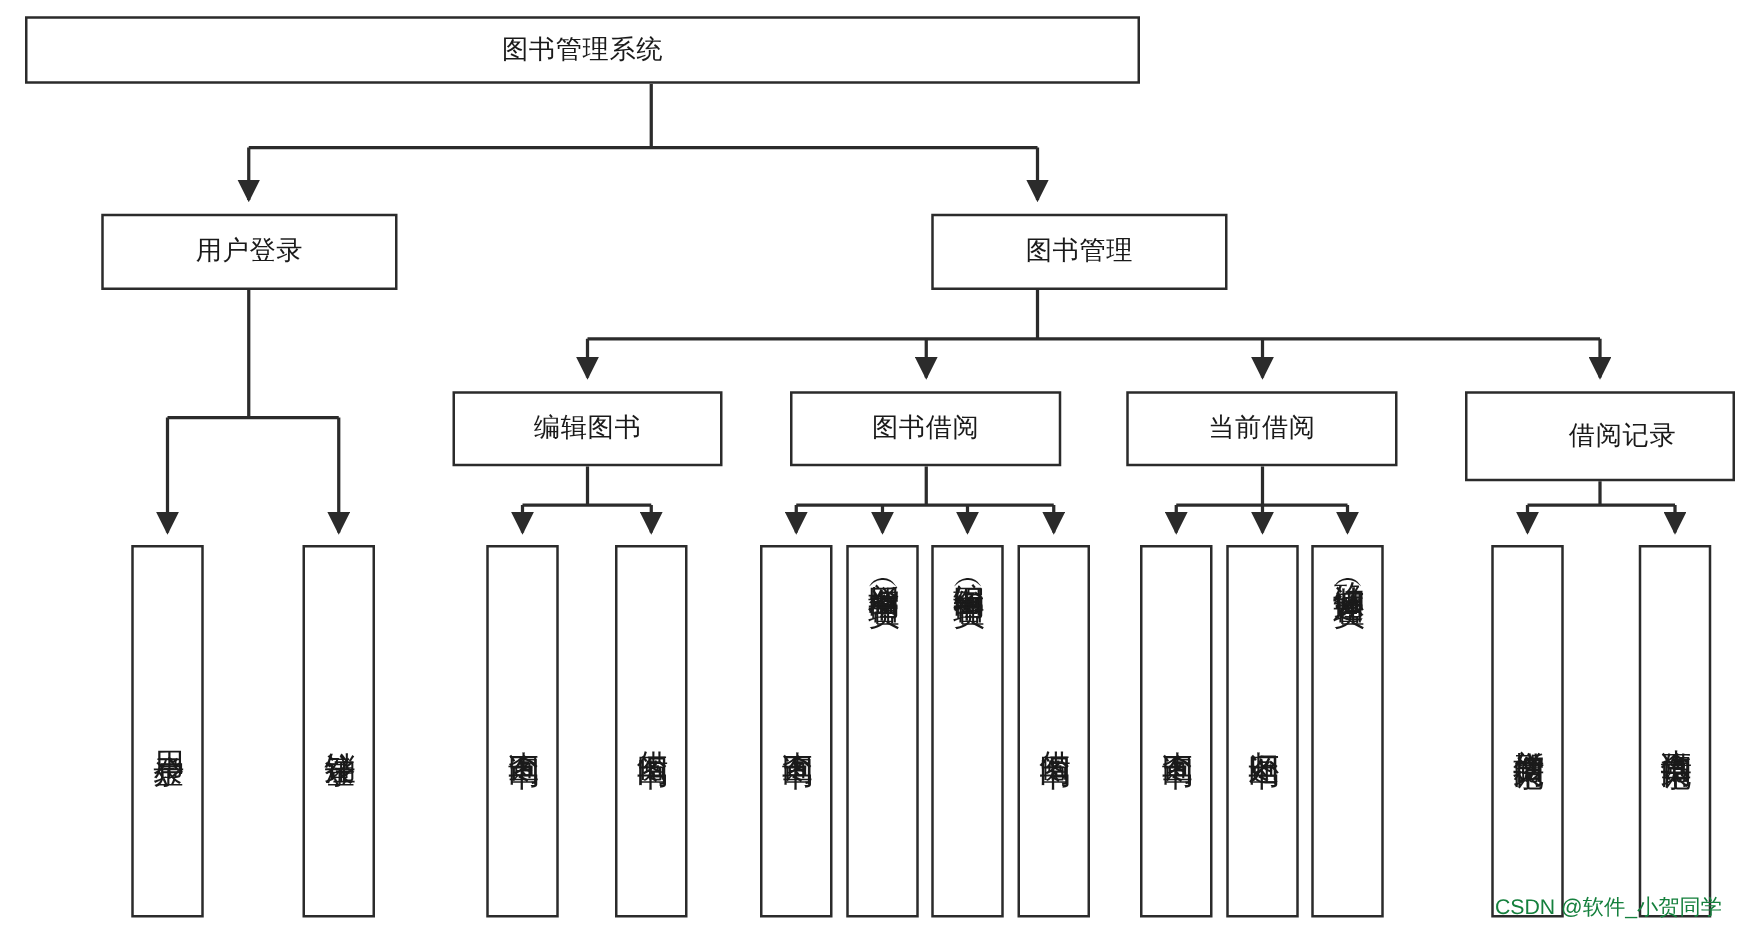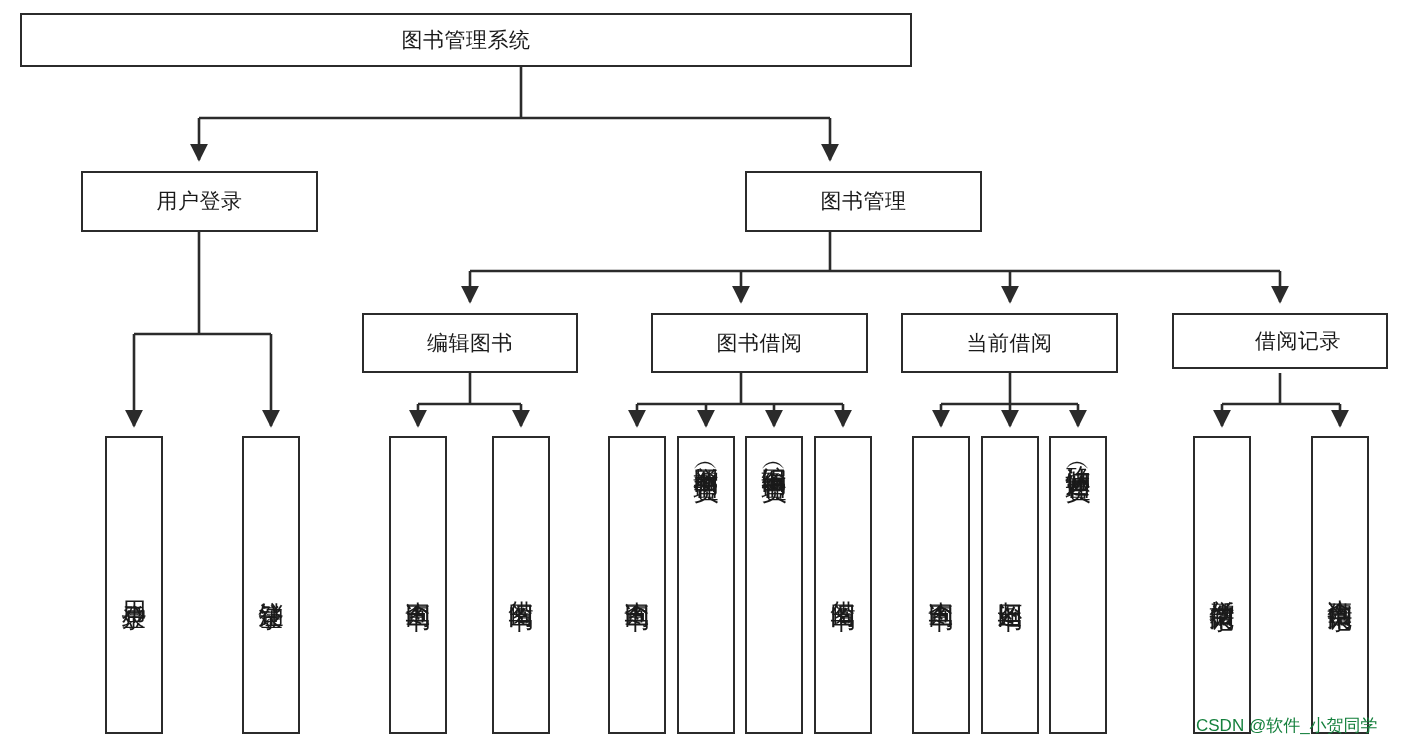--- a/index.html
+++ b/index.html
@@ -134,27 +134,27 @@
   <div class="node horiz" style="left:81px; top:171px; width:237px; height:61px;">
     <span class="lbl">用户登录</span>
   </div>
   <div class="node horiz" style="left:711px; top:171px; width:237px; height:61px;margin-left:34px;">
     <span class="lbl">图书管理</span>
   </div>
 
   <div class="node horiz" style="left:362px; top:313px; width:216px; height:60px;">
     <span class="lbl">编辑图书</span>
   </div>
-  <div class="node horiz" style="left:632px; top:313px; width:217px; height:60px;margin-left:19px;">
+  <div class="node horiz" style="left:632px; top:313px; width:217px; height:60px;">
     <span class="lbl">图书借阅</span>
   </div>
   <div class="node horiz" style="left:901px; top:313px; width:217px; height:60px;">
     <span class="lbl">当前借阅</span>
   </div>
-  <div class="node horiz" style="left:1172px; top:313px; width:216px; height:56px;padding-left:36px;">
+  <div class="node horiz" style="left:1172px; top:313px; width:216px; height:72px;padding-left:36px;">
     <span class="lbl">借阅记录</span>
   </div>
 
   <div class="node vert centered" style="left:105px; top:436px; width:58px; height:298px;">
     <span class="lbl">用户登录</span>
   </div>
   <div class="node vert centered" style="left:242px; top:436px; width:58px; height:298px;">
     <span class="lbl">注销登录</span>
   </div>
 

